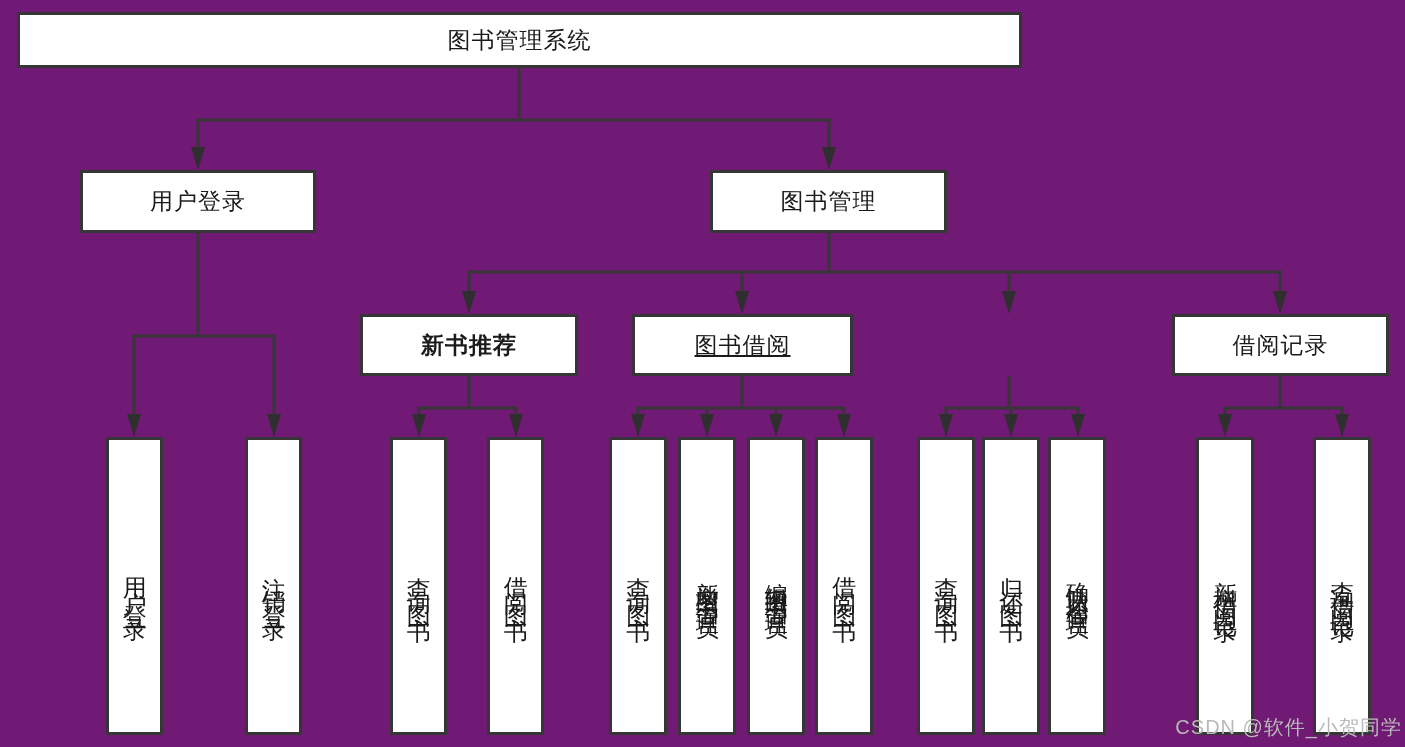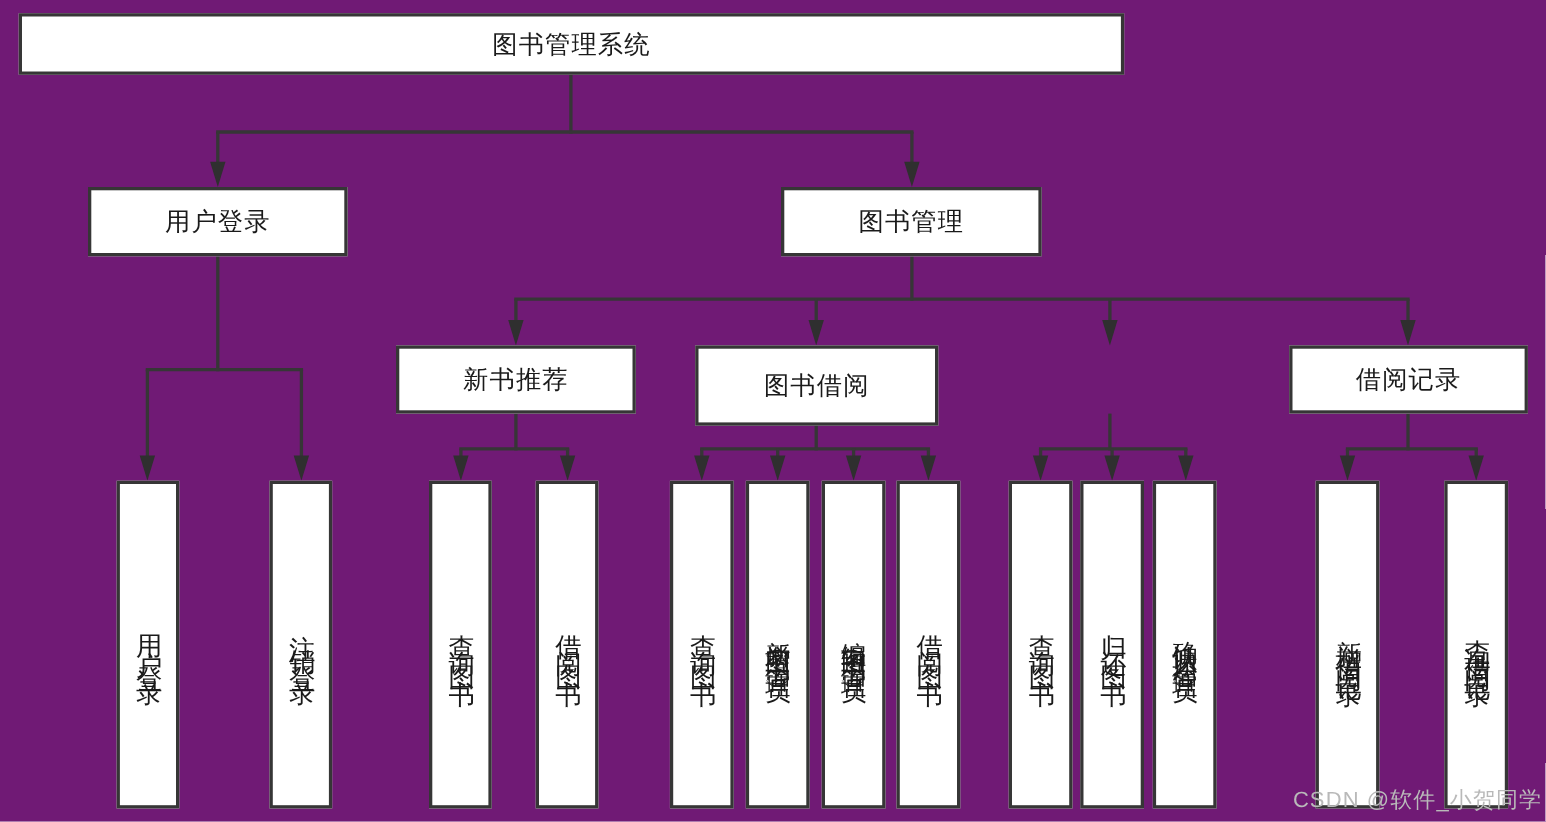--- a/index.html
+++ b/index.html
@@ -123,24 +123,24 @@
     <span>图书管理系统</span>
   </div>
 
   <div class="box hbox" style="left:80px;top:170px;width:236px;height:63px;">
     <span>用户登录</span>
   </div>
   <div class="box hbox" style="left:710px;top:170px;width:237px;height:63px;">
     <span>图书管理</span>
   </div>
 
-  <div class="box hbox" style="left:360px;top:314px;width:218px;height:62px;">
+  <div class="box hbox" style="left:360px;top:314px;width:218px;height:62px;font-weight:bold;">
     <span>新书推荐</span>
   </div>
-  <div class="box hbox" style="left:632px;top:314px;width:221px;height:73px;">
+  <div class="box hbox" style="left:632px;top:314px;width:221px;height:62px;text-decoration:underline;">
     <span>图书借阅</span>
   </div>
   <div class="box hbox" style="left:1172px;top:314px;width:217px;height:62px;">
     <span>借阅记录</span>
   </div>
 
   <div class="box vbox" style="left:106px;top:437px;width:57px;height:298px;">
     <span>用户登录</span>
   </div>
   <div class="box vbox" style="left:245px;top:437px;width:57px;height:298px;">

